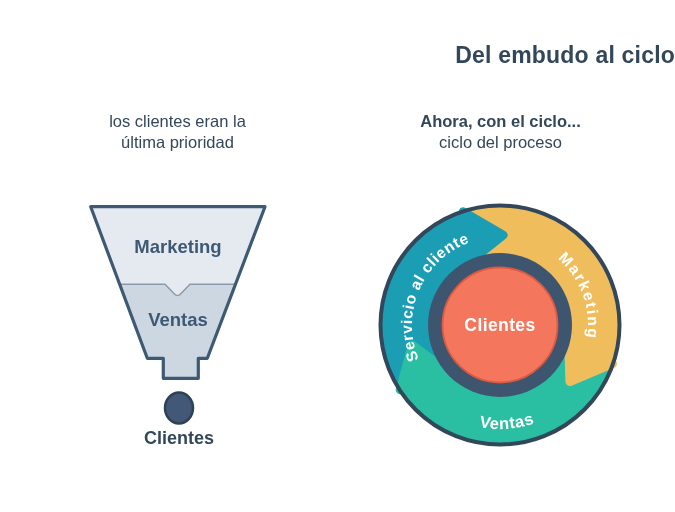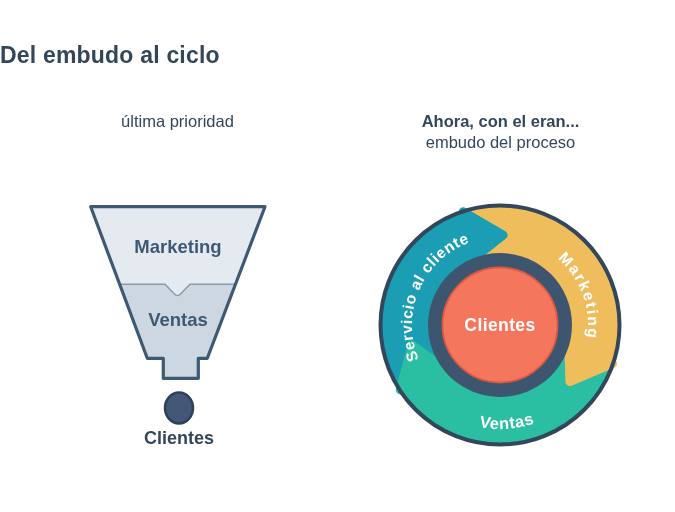--- a/index.html
+++ b/index.html
@@ -1,21 +1,21 @@
 <!DOCTYPE html>
 <html><head>
 <meta charset="utf-8">
 <style>
   html,body{margin:0;padding:0;background:#fff;}
   .canvas{
     position:relative;width:675px;height:512px;background:#ffffff;overflow:hidden;
     font-family:"Liberation Sans","DejaVu Sans",sans-serif;color:#33475b;
   }
   .page-title{
-    position:absolute;top:42px;left:0;width:675px;text-align:left;
+    position:absolute;top:42px;left:0;width:675px;text-align:right;
     font-size:23px;font-weight:700;letter-spacing:.2px;color:#33475b;
   }
   .heading{
     position:absolute;top:111px;width:275px;text-align:center;
     font-size:16.5px;line-height:21px;color:#33475b;
   }
   .heading .hl-bold{font-weight:700;}
   .heading-left{left:40px;}
   .heading-right{left:363px;}
   .funnel-svg{position:absolute;left:63px;top:195px;width:230px;height:270px;}
@@ -27,26 +27,27 @@
   .wheel-center-label{font-size:17.5px;font-weight:700;fill:#ffffff;letter-spacing:.4px;}
 </style>
 </head>
 <body>
 
 <div class="canvas">
 
   <div class="page-title">Del embudo al ciclo</div>
 
   <div class="heading heading-left">
+    <div>los clientes eran la</div>
     <div>última prioridad</div>
   </div>
 
   <div class="heading heading-right">
-    <div class="hl-bold">Ahora, con el eran...</div>
-    <div>embudo del proceso</div>
+    <div class="hl-bold">Ahora, con el ciclo...</div>
+    <div>ciclo del proceso</div>
   </div>
 
   <svg class="funnel-svg" viewBox="0 0 230 270" xmlns="http://www.w3.org/2000/svg">
 
     <path d="M 27.7 11.7 L 202 11.7 L 144.3 163.3 L 135.3 163.3 L 135.3 183.3 L 100.3 183.3 L 100.3 163.3 L 84.3 163.3 Z" fill="#e5eaf1"></path>
 
     <path d="M 56.7 89.3 L 102 89.3 L 111.5 99 Q 114.5 102.2 117.5 99 L 127 89.3 L 172.5 89.3 L 144.3 163.3 L 135.3 163.3 L 135.3 183.3 L 100.3 183.3 L 100.3 163.3 L 84.3 163.3 Z" fill="#ccd7e1"></path>
 
     <path d="M 56.7 89.3 L 102 89.3 L 111.5 99 Q 114.5 102.2 117.5 99 L 127 89.3 L 172.5 89.3" fill="none" stroke="#8b9aaa" stroke-width="1.4"></path>
 

